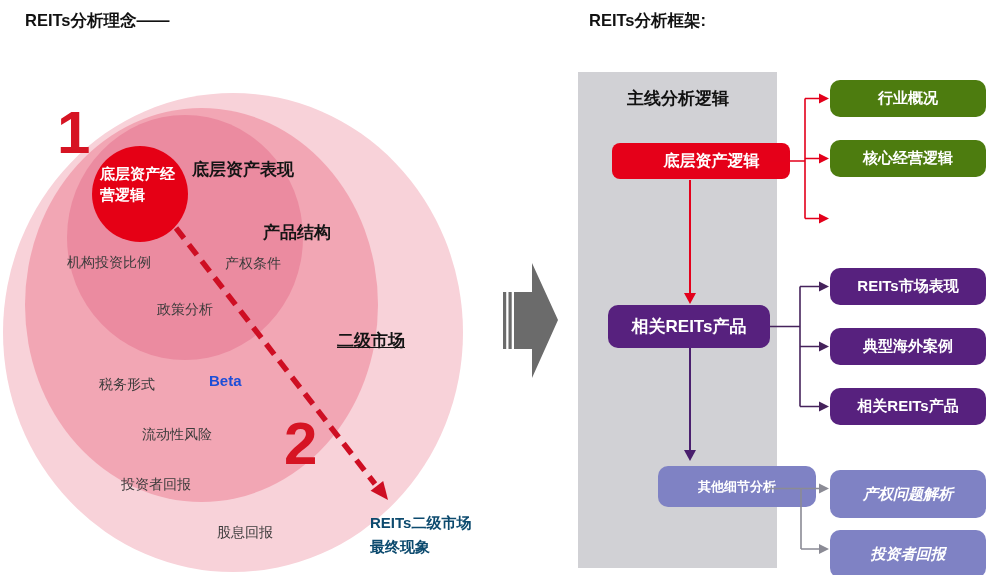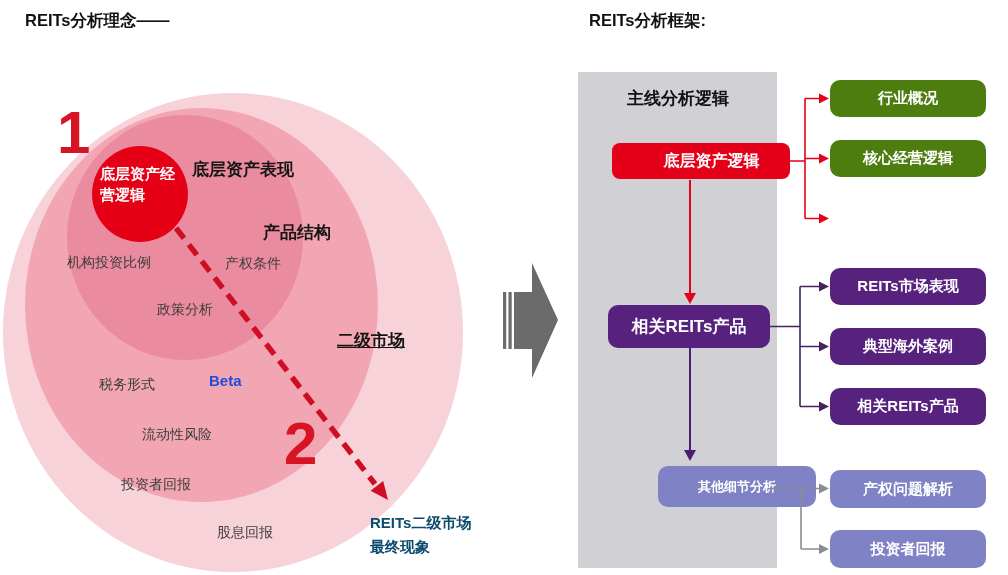--- a/index.html
+++ b/index.html
@@ -23,21 +23,21 @@
   .panel-header{position:absolute;left:598px;top:87px;width:160px;text-align:center;
                 font-size:17px;font-weight:bold;color:#111;white-space:nowrap;}
   .box{position:absolute;color:#fff;font-weight:bold;text-align:center;white-space:nowrap;
        display:flex;align-items:center;justify-content:center;}
   .main1{left:612px;top:143px;width:157px;height:36px;border-radius:8px;background:#e50019;font-size:16px;padding-left:21px;}
   .main2{left:608px;top:305px;width:162px;height:43px;border-radius:10px;background:#57217e;font-size:17px;}
   .main3{left:610px;top:466px;width:158px;height:41px;border-radius:10px;background:#7f82c4;font-size:13px;margin-left:48px;}
   .branch{left:830px;width:156px;height:37px;border-radius:10px;font-size:15px;}
   .g1{background:#4d7c0f;}
   .g2{background:#57217e;}
-  .g3{background:#7f82c4;height:38px;}
+  .g3{background:#7f82c4;height:48px;font-style:italic;}
   svg.overlay{position:absolute;left:0;top:0;pointer-events:none;}
 </style>
 </head>
 <body>
 
 <div class="stage">
 
   <div class="title" style="left:25px;top:10px;">REITs分析理念——</div>
   <div class="title" style="left:589px;top:10px;">REITs分析框架:</div>
 

